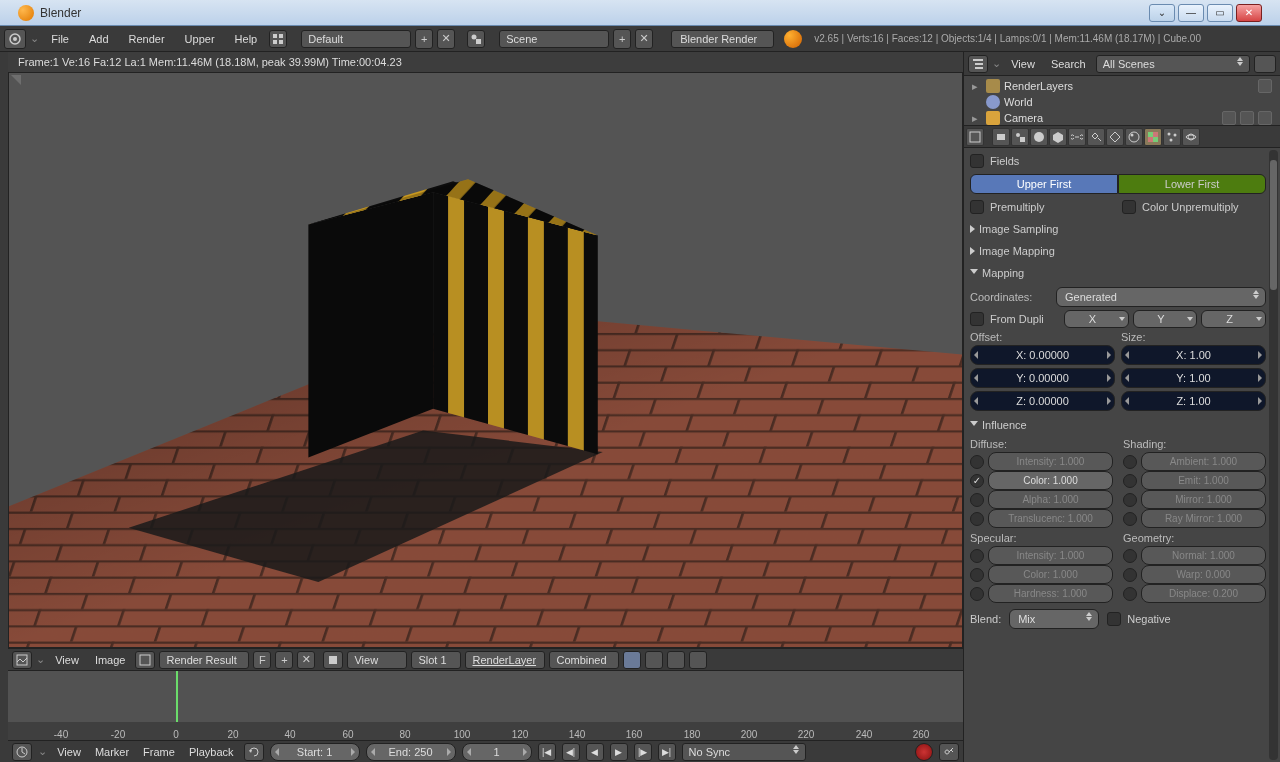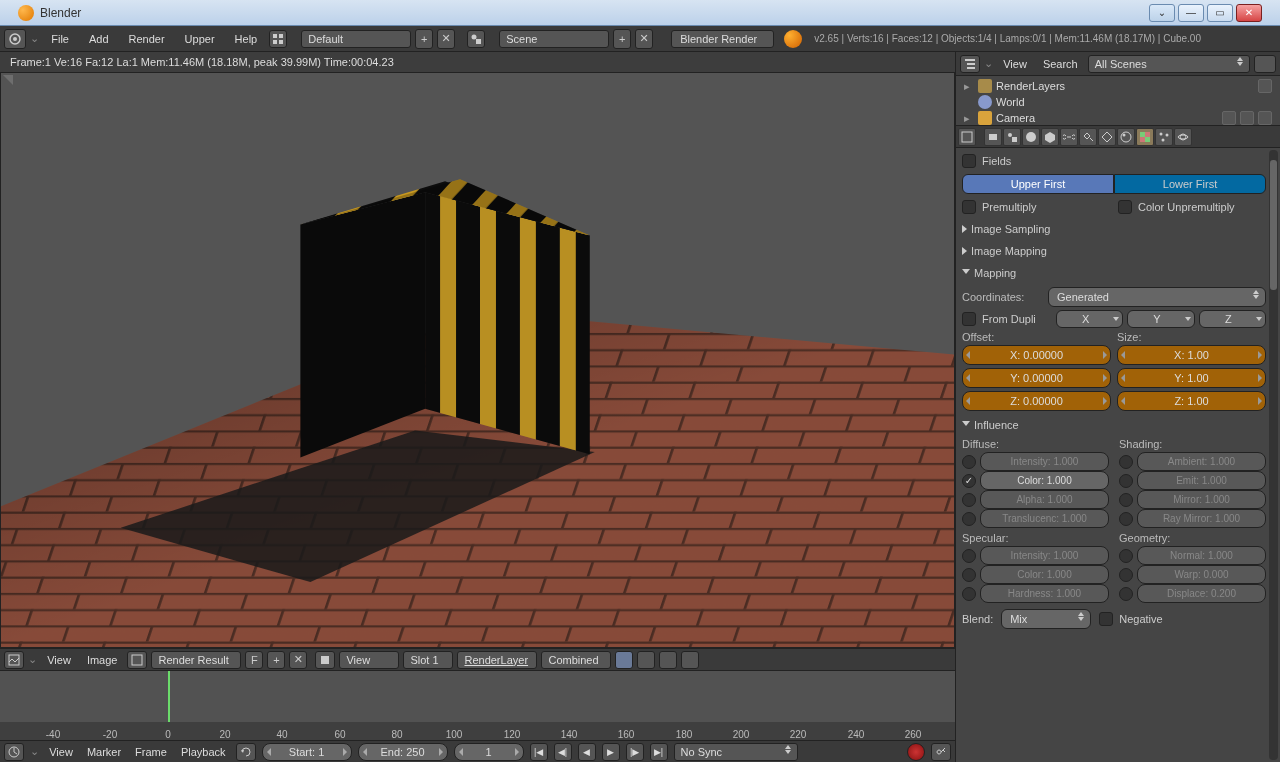--- a/index.html
+++ b/index.html
@@ -20,21 +20,21 @@
 .menubar .menu-item { padding: 3px 8px; color:#ddd; cursor:pointer; }
 .menubar .layout-field, .menubar .scene-field { background:#555; border:1px solid #222; border-radius:3px; padding:2px 24px 2px 6px; color:#ddd; margin-left:6px; position:relative; min-width:110px; font-size:11px;}
 .menubar .field-btn { width:18px; height:20px; background:#555; border:1px solid #222; border-radius:3px; display:inline-flex;align-items:center;justify-content:center; color:#ccc;}
 .menubar .engine { background:#555; border:1px solid #222; border-radius:3px; padding:2px 16px 2px 8px; color:#ddd; margin-left:14px; min-width:100px;}
 .menubar .stats { color:#aaa; font-size:10px; margin-left:8px; white-space:nowrap; overflow:hidden;}
 .menubar .splash-icon { width:18px;height:18px; border-radius:50%; background: radial-gradient(circle at 30% 30%,#ffb030,#d06000); margin-left:6px;}
 .menubar .cube-icon { width:18px;height:18px; background:#555; border:1px solid #222; border-radius:3px; margin-right:4px; display:flex;align-items:center;justify-content:center;}
 
 
 .app-body { display:flex; height: 710px; }
-.left-col { width: 955px; display:flex; flex-direction:column; background:#444; }
+.left-col { width: 955px; display:flex; flex-direction:column; background:#444;margin-left:8px; }
 .right-col { flex:1; display:flex; flex-direction:column; background:#3c3c3c; border-left:1px solid #222; }
 
 
 .viewport-info { height:20px; color:#ddd; font-size:11px; padding:4px 10px; background:#3d3d3d;}
 .viewport { flex:1; background:#545454; border:1px solid #222; position:relative; overflow:hidden;}
 .viewport svg { width:100%; height:100%; display:block;}
 .corner-handle { position:absolute; width:12px;height:12px; top:2px; left:2px; opacity:.5;}
 .corner-handle::before{content:"";position:absolute;border-left:10px solid transparent;border-top:10px solid #888;}
 
 
@@ -94,21 +94,21 @@
 .prop-body { flex:1; background:#454545; overflow:hidden; padding: 4px 14px 0 6px; font-size:11px; position:relative;}
 .prop-body .scrollbar{position:absolute;right:2px;top:2px;bottom:2px;width:9px;background:#333;border-radius:4px;}
 .prop-body .scrollbar .thumb{position:absolute;left:1px;right:1px;top:10px;height:130px;background:#666;border-radius:3px;}
 
 .checkbox-row { display:flex; align-items:center; gap:6px; padding:2px 0; }
 .chk { width:14px;height:14px; background:#333; border:1px solid #222; border-radius:3px; display:flex;align-items:center;justify-content:center;}
 .chk.on::after{content:"✓";color:#ddd;font-size:10px;}
 .chk.rd{border-radius:50%;}
 
 .btn-row { display:flex; gap:0; margin:4px 0; }
-.btn-half { flex:1; text-align:center; padding:3px 0; background:#0369a1; border:1px solid #222; }
+.btn-half { flex:1; text-align:center; padding:3px 0; background:#4d7c0f; border:1px solid #222; }
 .btn-half:first-child{border-radius:6px 0 0 6px;}
 .btn-half:last-child{border-radius:0 6px 6px 0;}
 .btn-half.active{background:#5878b8;color:#fff;}
 
 .section-head { display:flex; align-items:center; gap:4px; padding:5px 0; cursor:pointer;}
 .section-head .tri{width:0;height:0;border-left:5px solid #ccc;border-top:4px solid transparent;border-bottom:4px solid transparent;}
 .section-head .tri.open{border-left:4px solid transparent;border-right:4px solid transparent;border-top:5px solid #ccc;}
 
 .form-row { display:flex; align-items:center; gap:6px; margin:3px 0;}
 .form-row .label{width:80px;color:#bbb;}
@@ -116,21 +116,21 @@
 .combo::after{content:"";position:absolute;right:6px;top:50%;transform:translateY(-50%);width:0;height:0;border-left:3px solid transparent;border-right:3px solid transparent;border-top:4px solid #ccc;}
 .combo::before{content:"";position:absolute;right:6px;top:50%;transform:translateY(-7px);width:0;height:0;border-left:3px solid transparent;border-right:3px solid transparent;border-bottom:4px solid #ccc;}
 
 .xyz-row{display:flex;gap:4px;}
 .mini-combo{flex:1;background:#666;border:1px solid #222;border-radius:6px;padding:2px 14px 2px 6px;color:#ddd;text-align:center;position:relative;}
 .mini-combo::after{content:"";position:absolute;right:3px;top:50%;transform:translateY(-50%);width:0;height:0;border-left:3px solid transparent;border-right:3px solid transparent;border-top:4px solid #ccc;}
 
 .numfield-row{display:flex;gap:6px;margin-top:2px;}
 .numfield-col{flex:1;}
 .col-label{color:#bbb;margin-bottom:2px;display:block;}
-.numf{background:#a16207;border:1px solid #222;border-radius:8px;padding:3px 12px;color:#ddd;text-align:center;margin-bottom:3px;position:relative;}
+.numf{background:#0f172a;border:1px solid #222;border-radius:8px;padding:3px 12px;color:#ddd;text-align:center;margin-bottom:3px;position:relative;}
 .numf::before,.numf::after{content:"";position:absolute;top:50%;width:0;height:0;border-top:4px solid transparent;border-bottom:4px solid transparent;transform:translateY(-50%);}
 .numf::before{left:3px;border-right:4px solid #999;}
 .numf::after{right:3px;border-left:4px solid #999;}
 
 .influence-grid{display:grid;grid-template-columns:1fr 1fr;gap:2px 10px;}
 .inf-col .lbl{color:#bbb;padding:2px 0;display:block;}
 .inf-item{display:flex;align-items:center;gap:4px;}
 .inf-item .slider{flex:1;background:#585858;border:1px solid #222;border-radius:8px;padding:3px 6px;color:#888;text-align:center;position:relative;font-size:10px;}
 .inf-item .slider.on{color:#ddd;background:#666;}
 

